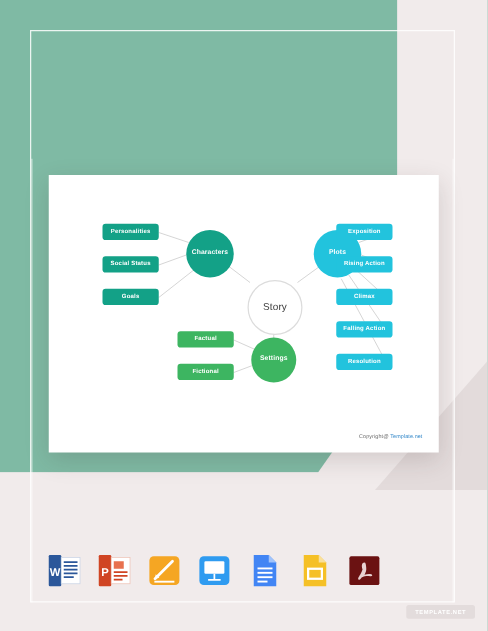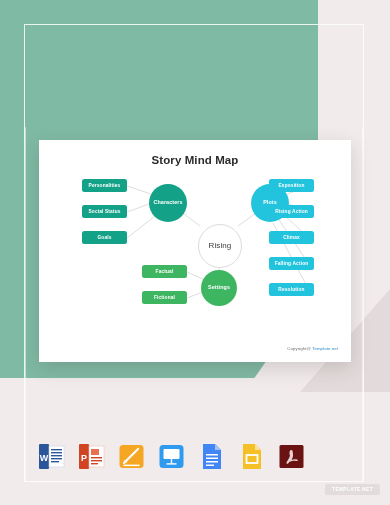--- a/index.html
+++ b/index.html
@@ -191,21 +191,20 @@
 <div id="stage">
 
   <div class="bg-lower"></div>
   <div class="bg-wedge"></div>
   <div class="bg-green"></div>
   <div class="frame"></div>
   <div class="frame-inner-mask"></div>
 
   <div class="card">
 
-    <div class="card-title">Story Mind Map</div>
 
     <div class="map">
 
       <svg viewBox="0 0 312 222">
         <g stroke="#cfcfcf" stroke-width="0.7" fill="none">
 
           <line x1="161" y1="86" x2="140" y2="70"></line>
 
           <line x1="199" y1="86" x2="221" y2="70"></line>
 
@@ -219,21 +218,21 @@
           <line x1="250" y1="64" x2="270" y2="72"></line>
           <line x1="246" y1="76" x2="270" y2="98"></line>
           <line x1="240" y1="80" x2="270" y2="124"></line>
           <line x1="234" y1="83" x2="270" y2="150"></line>
 
           <line x1="166" y1="140" x2="148" y2="132"></line>
           <line x1="164" y1="152" x2="148" y2="158"></line>
         </g>
       </svg>
 
-      <div class="node node-center" style="left:159px; top:84px; width:42px; height:42px;">Rising</div>
+      <div class="node node-center" style="left:159px; top:84px; width:42px; height:42px;">Story</div>
 
       <div class="node node-characters" style="left:110px; top:44px; width:38px; height:38px;">Characters</div>
 
       <div class="node node-plots" style="left:212px; top:44px; width:38px; height:38px;">Plots</div>
 
       <div class="node node-settings" style="left:162px; top:130px; width:36px; height:36px;">Settings</div>
 
       <div class="leaf leaf-teal" style="left:43px; top:39px; width:45px; height:13px;">Personalities</div>
       <div class="leaf leaf-teal" style="left:43px; top:65px; width:45px; height:13px;">Social Status</div>
       <div class="leaf leaf-teal" style="left:43px; top:91px; width:45px; height:13px;">Goals</div>

